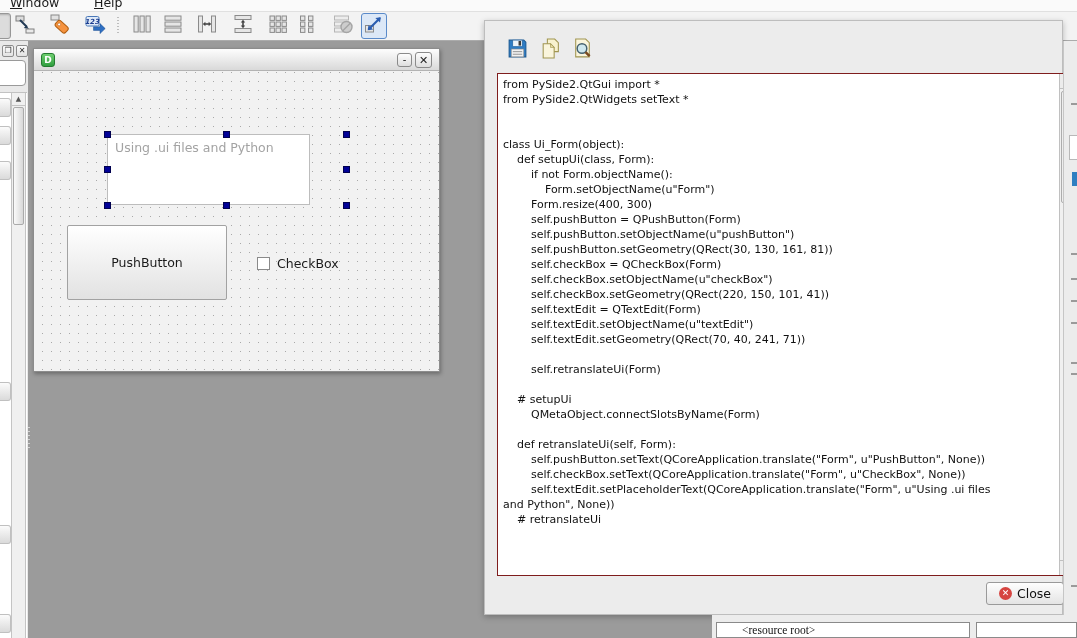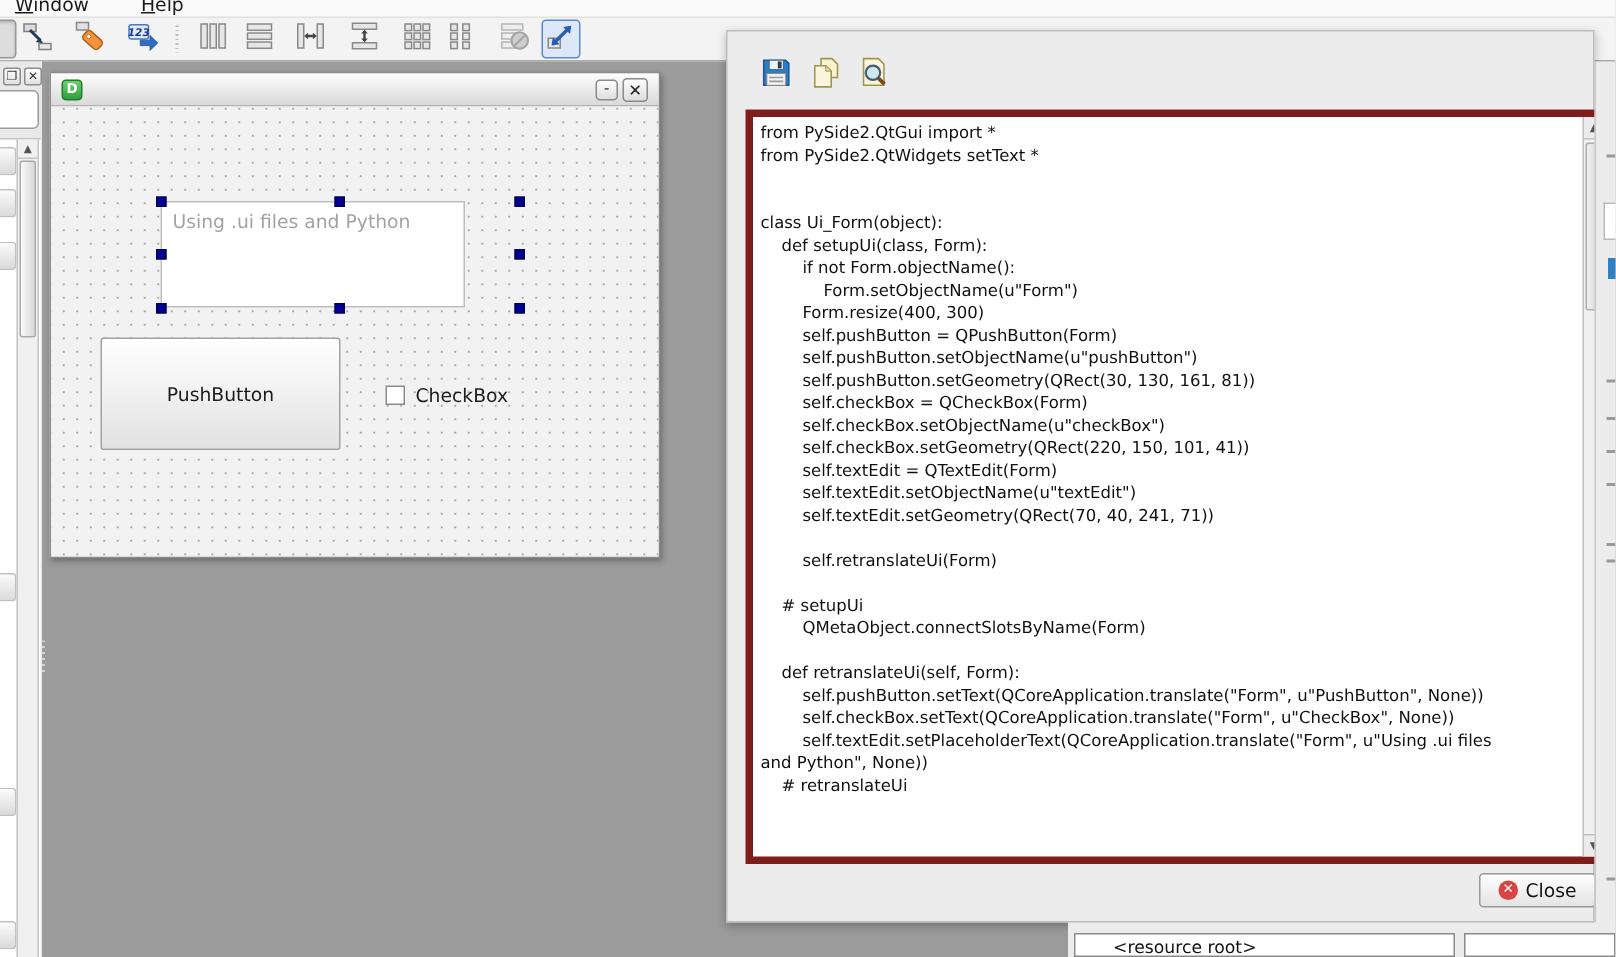--- a/index.html
+++ b/index.html
@@ -56,40 +56,40 @@
   .w-pushbutton { position:absolute; left:33px; top:154px; width:160px; height:75px; background:linear-gradient(#ffffff,#e2e2e2); border:1px solid #a2a2a2; border-radius:2px; display:flex; align-items:center; justify-content:center; font-size:12.5px; color:#1a1a1a; }
   .w-checkbox-ind { position:absolute; left:223px; top:186px; width:13px; height:13px; background:#fff; border:1px solid #8a8a8a; }
   .w-checkbox-label { position:absolute; left:243px; top:185px; font-size:12.5px; color:#1a1a1a; }
 
   
   .code-dialog { position:absolute; left:484px; top:20px; width:579px; height:595px; background:#ececec; border:1px solid #bdbdbd; box-shadow:0 2px 6px rgba(0,0,0,.25); }
   .cd-tb-btn { position:absolute; top:16px; width:26px; height:26px; display:flex; align-items:center; justify-content:center; }
   .cd-save { left:19px; } .cd-copy { left:52px; } .cd-find { left:84px; }
   .cd-tb-btn svg { width:23px; height:23px; }
 
-  .code-area { position:absolute; left:12px; top:52px; width:576px; height:503px; background:#fff; border:5px solid #7f1d1d; overflow:hidden; }
+  .code-area { position:absolute; left:12px; top:52px; width:576px; height:503px; background:#fff; border:1px solid #7f1d1d; overflow:hidden; }
   .code-text { position:absolute; left:0; top:0; right:13px; bottom:0; padding:3px 2px 0 5px; }
   .code-line { white-space:pre; font-size:11px; line-height:15px; height:15px; color:#111; font-family:"DejaVu Sans", sans-serif; overflow:visible; }
   .code-sb { position:absolute; right:0; top:0; width:13px; bottom:0; background:#f0f0f0; border-left:1px solid #c0c0c0; }
   .code-sb-up, .code-sb-down { position:absolute; left:0; width:13px; height:15px; font-size:7px; color:#555; text-align:center; line-height:15px; background:#ececec; }
   .code-sb-up { top:0; border-bottom:1px solid #c0c0c0; }
   .code-sb-down { bottom:0; border-top:1px solid #c0c0c0; }
   .code-sb-thumb { position:absolute; left:1px; top:17px; width:11px; height:112px; background:linear-gradient(90deg,#efefef,#d6d6d6); border:1px solid #adadad; border-radius:2px; }
 
   .close-btn { position:absolute; left:501px; top:561px; width:78px; height:23px; background:linear-gradient(#fefefe,#e4e4e4); border:1px solid #9a9a9a; border-radius:3px; display:flex; align-items:center; justify-content:center; gap:5px; font-size:12.5px; color:#111; }
   .close-ico { width:13px; height:13px; border-radius:50%; background:#d64541; color:#fff; font-size:9px; font-weight:bold; text-align:center; line-height:13px; }
 
   
   .right-strip { position:absolute; left:1063px; top:41px; width:14px; height:597px; background:#ececec; border-left:1px solid #c6c6c6; }
   .rs-dash { position:absolute; right:0; width:6px; height:2px; background:#9a9a9a; }
   .rs-white { position:absolute; left:5px; top:94px; width:9px; height:25px; background:#fff; border:1px solid #b8b8b8; border-right:none; }
   .rs-blue { position:absolute; left:8px; top:131px; width:6px; height:14px; background:#2f7fc1; }
 
   
-  .resource-strip { position:absolute; left:712px; top:615px; width:365px; height:23px; background:#ececec; }
+  .resource-strip { position:absolute; left:712px; top:615px; width:365px; height:23px; background:#ececec;font-family:Liberation Serif, serif; }
   .res-panel { position:absolute; top:7px; height:16px; background:#fff; border:1px solid #8a8a8a; }
   .res-left { left:4px; width:254px; }
   .res-right { left:264px; width:101px; }
   .res-label { position:absolute; left:25px; top:1px; font-size:11.5px; color:#111; white-space:nowrap; }
 </style>
 </head>
 <body>
 
 <div class="menubar">
   <span class="menu-item menu-window">Window</span>

